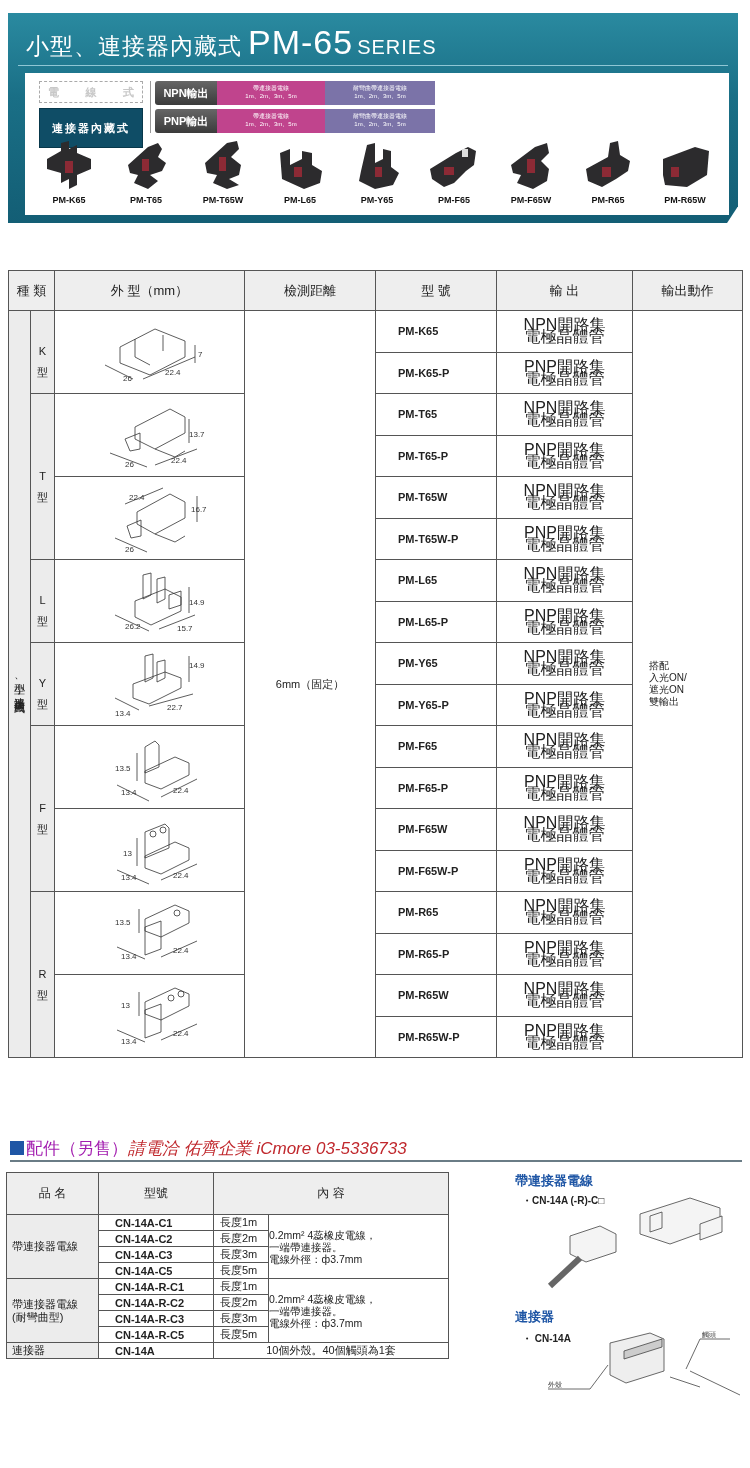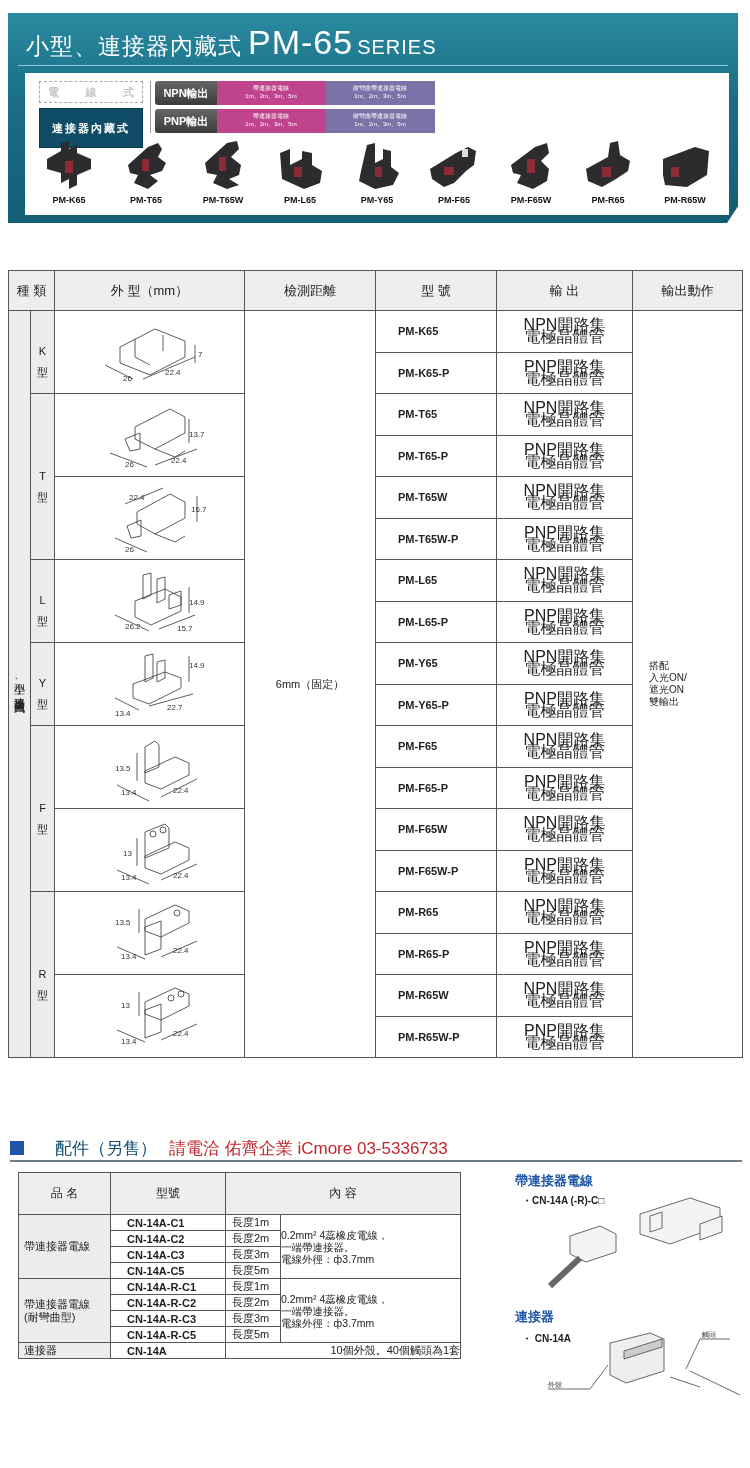--- a/index.html
+++ b/index.html
@@ -39,33 +39,33 @@
   .vert { writing-mode: vertical-rl; text-orientation: upright; letter-spacing: 1px; margin: 0 auto; }
   .dim-cell { background:#fff; }
   .dim-cell svg { display:block; margin: 0 auto; }
   .model-cell { font-weight: bold; font-size: 11px; text-align: left !important; padding-left: 22px; }
   .output-cell { font-size: 16px; line-height: 12px; }
   .action-cell { text-align: left !important; padding-left: 16px; font-size: 10px; line-height: 12px; }
 
   
   .acc-title { position: absolute; left: 10px; top: 1137px; font-size: 17px; white-space: nowrap; }
   .acc-title .sq { display:inline-block; width: 14px; height: 14px; background:#1f56a5; vertical-align: -1px; margin-right: 2px; }
-  .acc-title .blue { color: #0c4a6e; margin-left: 29px; }
-  .acc-title .red { color: #c0282d; margin-left: 12px; }
+  .acc-title .blue { color: #a21caf; }
+  .acc-title .red { color: #c0282d; margin-left: 0; font-style: italic; }
   .acc-rule { position: absolute; left: 10px; top: 1160px; width: 732px; height: 2px; background: #6a7c86; }
 
-  .acc-table { position: absolute; left: 18px; top: 1172px; width: 442px; border-collapse: collapse; table-layout: fixed; font-size: 11px; }
+  .acc-table { position: absolute; left: 6px; top: 1172px; width: 442px; border-collapse: collapse; table-layout: fixed; font-size: 11px; }
   .acc-table td, .acc-table th { border: 1px solid #555; }
   .acc-table th { background: #eeeeee; height: 42px; font-weight: normal; font-size: 12px; text-align:center; }
   .acc-table td { height: 15px; }
   .acc-name { background: #ececec; padding-left: 5px; text-align:left; vertical-align: middle; line-height: 13px; }
   .acc-model { font-weight: bold; padding-left: 16px; }
   .acc-len { padding-left: 6px; }
   .acc-desc { vertical-align: middle; line-height: 12px; font-size: 10.5px; }
-  .acc-center { text-align: right; }
+  .acc-center { text-align: center; }
 
   .side-title { position: absolute; font-size: 13px; font-weight: bold; color: #1f56a5; }
   .side-sub { position: absolute; font-size: 10px; font-weight: bold; color: #222; }
   .side-note { position: absolute; font-size: 7px; color: #333; }
 </style>
 </head>
 <body>
 
 <div class="banner">
   <div class="banner-title">

